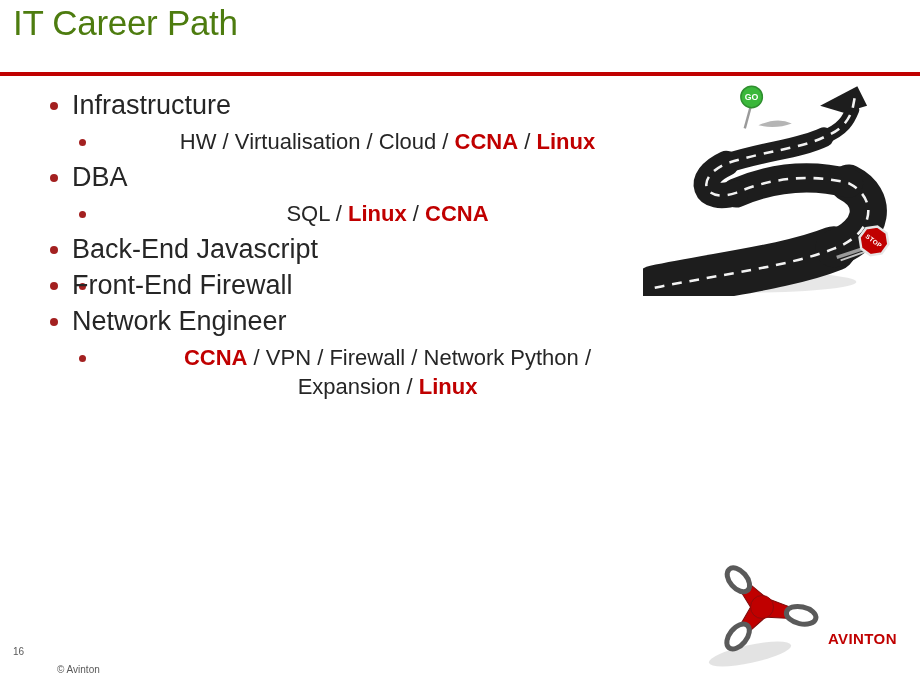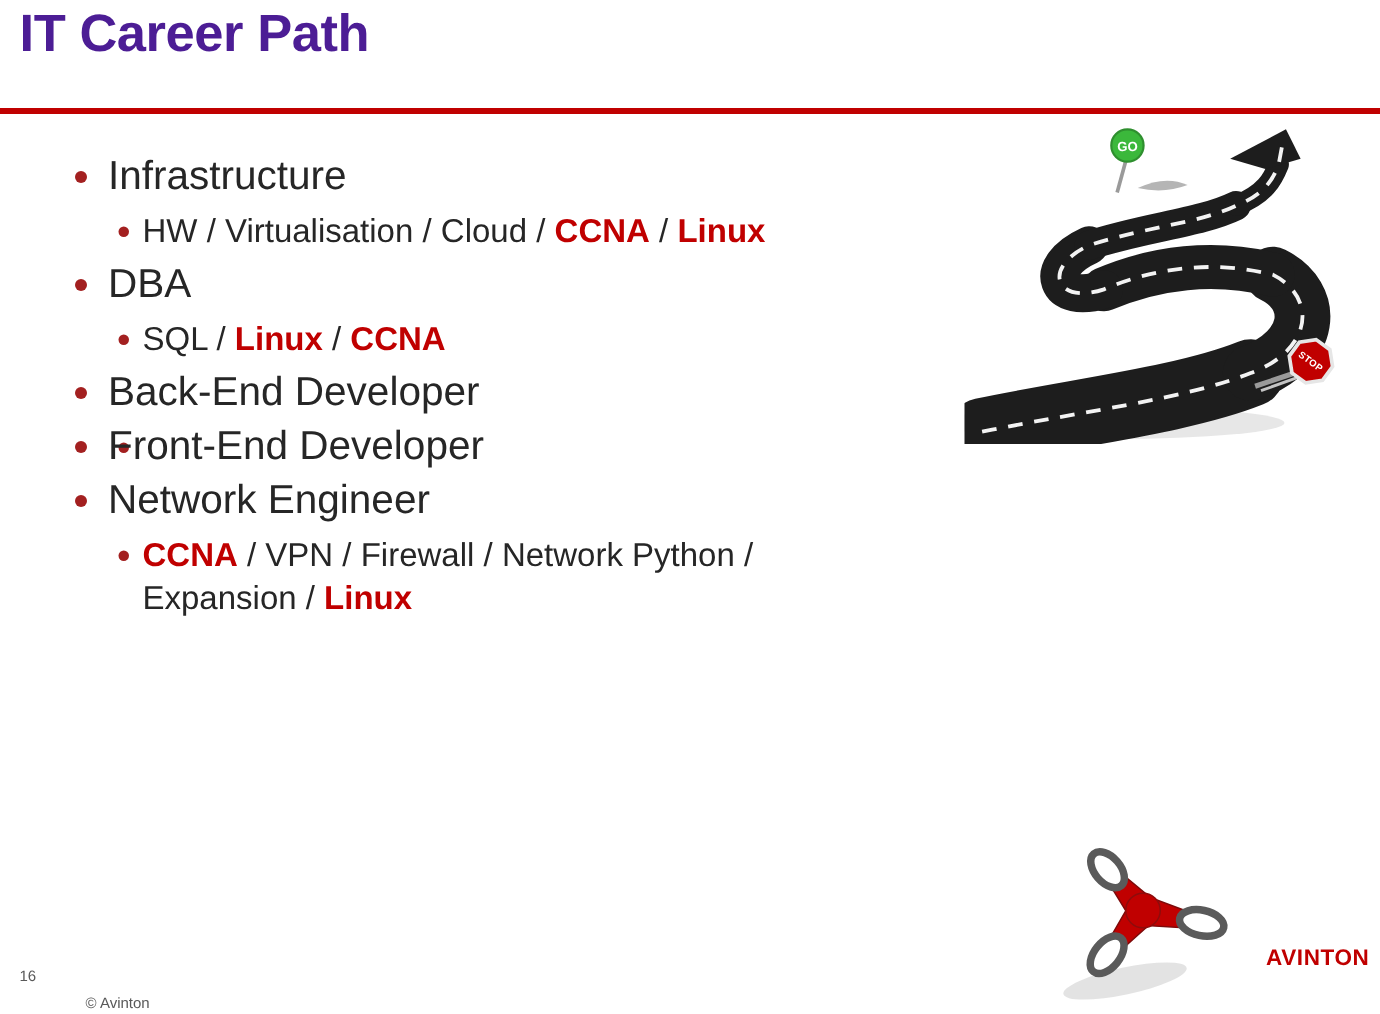--- a/index.html
+++ b/index.html
@@ -2,43 +2,43 @@
 <html style="--accent: #C00000; --text: #262626; --bullet: #A32020;"><head>
 <meta charset="utf-8">
 <style>
   html,body{margin:0;padding:0;background:#fff;}
   .slide{
     position:relative;width:920px;height:676px;background:#ffffff;overflow:hidden;
     font-family:"Liberation Sans","DejaVu Sans",sans-serif;color:var(--text,#262626);
   }
   .title{
     position:absolute;left:13px;top:2px;margin:0;line-height:42px;
-    font-size:35px;font-weight:700;color:#4c1d95;letter-spacing:-0.3px;white-space:nowrap;
+    font-size:35px;font-weight:400;color:#4d7c0f;letter-spacing:-0.3px;white-space:nowrap;
   }
   .title-rule{
     position:absolute;left:0;top:72px;width:920px;height:4px;background:var(--accent,#C00000);
   }
   ul.career-list{
-    position:absolute;left:0;top:96px;width:680px;margin:0;padding:0;list-style:none;
+    position:absolute;left:0;top:84px;width:680px;margin:0;padding:0;list-style:none;
   }
   .row{position:relative;margin:7px 0;line-height:29px;}
   .r1{padding-left:72px;font-size:27px;}
-  .r2{padding-left:95px;font-size:22px;}
+  .r2{padding-left:95px;font-size:22px;text-align:center;}
   .bullet{position:absolute;border-radius:50%;background:var(--bullet,#A32020);}
   .b1{left:50px;top:11px;width:8px;height:8px;}
   .b2{left:79px;top:12px;width:7px;height:7px;}
   .role{color:var(--text,#262626);}
   .skills{display:inline-block;vertical-align:top;color:var(--text,#262626);}
   ul.career-list li:nth-child(5) .skills{max-width:430px;}
   .hl{color:var(--accent,#C00000);font-weight:700;}
   .road-illustration{position:absolute;left:643px;top:80px;width:274px;height:216px;}
   .logo-mark{position:absolute;left:698px;top:558px;width:140px;height:112px;}
   .brand-text{
     position:absolute;left:828px;top:630px;font-size:15px;font-weight:800;
-    color:var(--accent,#C00000);letter-spacing:0.4px;white-space:nowrap;margin-left:16px;
+    color:var(--accent,#C00000);letter-spacing:0.4px;white-space:nowrap;
   }
   .footer{position:absolute;left:0;top:646px;width:920px;font-size:10px;color:#595959;}
   .page-number{position:absolute;left:13px;top:0;}
   .copyright{position:absolute;left:57px;top:0;margin-top:18px;}
 </style>
 </head>
 <body>
 
 <div class="slide">
 
@@ -48,25 +48,25 @@
   <ul class="career-list">
       <li>
         <div class="row r1"><span class="bullet b1"></span><span class="role">Infrastructure</span></div>
         <div class="row r2"><span class="bullet b2"></span><span class="skills"><span>HW / Virtualisation / Cloud / </span><span class="hl">CCNA</span><span> / </span><span class="hl">Linux</span></span></div>
       </li>
       <li>
         <div class="row r1"><span class="bullet b1"></span><span class="role">DBA</span></div>
         <div class="row r2"><span class="bullet b2"></span><span class="skills"><span>SQL / </span><span class="hl">Linux</span><span> / </span><span class="hl">CCNA</span></span></div>
       </li>
       <li>
-        <div class="row r1"><span class="bullet b1"></span><span class="role">Back-End Developer</span></div>
+        <div class="row r1"><span class="bullet b1"></span><span class="role">Back-End Javascript</span></div>
         <div class="row r2"><span class="bullet b2"></span></div>
       </li>
       <li>
-        <div class="row r1"><span class="bullet b1"></span><span class="role">Front-End Developer</span></div>
+        <div class="row r1"><span class="bullet b1"></span><span class="role">Front-End Firewall</span></div>
       </li>
       <li>
         <div class="row r1"><span class="bullet b1"></span><span class="role">Network Engineer</span></div>
         <div class="row r2"><span class="bullet b2"></span><span class="skills"><span class="hl">CCNA</span><span> / VPN / Firewall / Network Python / Expansion / </span><span class="hl">Linux</span></span></div>
       </li>
     </ul>
 
   <svg class="road-illustration" viewBox="0 0 280 220" xmlns="http://www.w3.org/2000/svg">
     <ellipse cx="100" cy="206" rx="118" ry="11" fill="#cfcfcf" opacity="0.5"></ellipse>
     <g fill="none" stroke="#1d1d1d" stroke-linecap="round">

